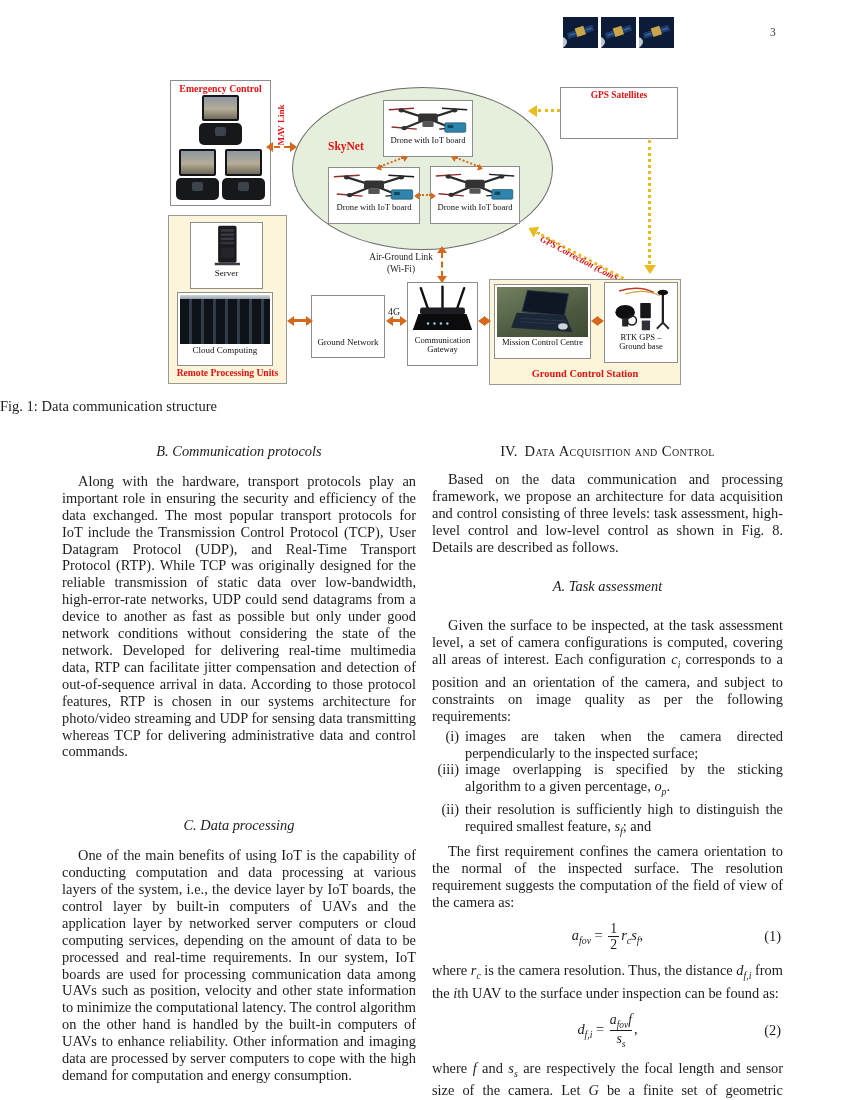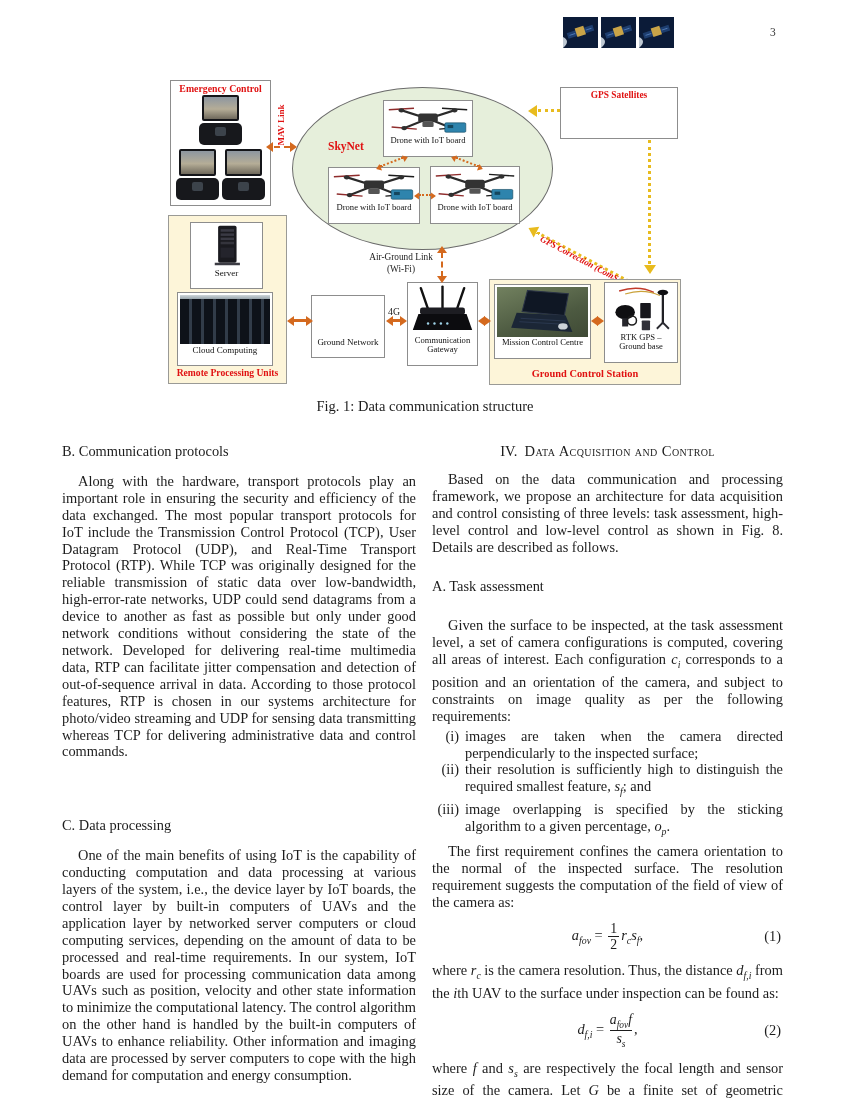--- a/index.html
+++ b/index.html
@@ -46,25 +46,25 @@
   .ctrl-body{height:42%;background:#17181c;border-radius:5px;margin-top:2px;position:relative;}
   .ctrl-mini{position:absolute;left:37%;top:18%;width:26%;height:42%;background:#3c434b;border-radius:2px;}
   .sat{position:absolute;top:17px;width:35px;height:31px;background:#0b1b38;overflow:hidden;}
   .racks{position:absolute;inset:0;background:
       linear-gradient(180deg,#cfd6da 0%,#93a0a8 9%,rgba(0,0,0,0) 9%),
       repeating-linear-gradient(90deg,#0e1219 0 9px,#323c49 9px 12px);
       background-color:#141a22;}
   .grass{position:absolute;inset:0;background:linear-gradient(160deg,#72815f 0%,#4d5a41 60%,#3f4a35 100%);}
 
   
-  .caption{position:absolute;left:0;right:0;top:398px;text-align:center;font-size:14.5px;}
+  .caption{position:absolute;left:0;right:0;top:398px;font-size:14.5px;}
   .col{position:absolute;top:443px;font-size:14.4px;line-height:16.9px;text-align:justify;}
   .col-l{left:62px;width:354px;}
   .col-r{left:432px;width:351px;}
-  .subhead{font-size:14.4px;margin:0 0 13px 0;font-weight:normal;text-align:left;}
+  .subhead{font-style:italic;font-size:14.4px;margin:0 0 13px 0;font-weight:normal;text-align:center;}
   .para{margin:0;text-indent:16px;}
   .para.noind{text-indent:0;}
   .sec4head{text-align:center;margin:0 0 11px 0;font-size:14.6px;font-weight:normal;}
   .sec4head .sc{font-variant:small-caps;letter-spacing:.4px;margin-top:10px;}
   .req{margin:3px 0 2px 0;}
   .req-item{display:flex;}
   .req-num{width:27px;flex:none;text-align:right;padding-right:6px;}
   .req-text{flex:1;text-align:justify;}
   .eq-row{position:relative;display:flex;justify-content:center;align-items:center;margin:10px 0;min-height:32px;}
   .eq-num{position:absolute;right:2px;}
@@ -402,26 +402,26 @@
 
     <h3 class="subhead" style="margin-top:23px;margin-bottom:22px;">A. Task assessment</h3>
     <p class="para">Given the surface to be inspected, at the task assessment level, a set of camera configurations is computed, covering all areas of interest. Each configuration <i>c<sub>i</sub></i> corresponds to a position and an orientation of the camera, and subject to constraints on image quality as per the following requirements:</p>
 
     <div class="req">
       <div class="req-item">
         <span class="req-num">(i)</span>
         <span class="req-text">images are taken when the camera directed perpendicularly to the inspected surface;</span>
       </div>
       <div class="req-item">
+        <span class="req-num">(iii)</span>
+        <span class="req-text">image overlapping is specified by the sticking algorithm to a given percentage, <i>o<sub>p</sub></i>.</span>
+      </div>
+      <div class="req-item">
         <span class="req-num">(ii)</span>
         <span class="req-text">their resolution is sufficiently high to distinguish the required smallest feature, <i>s<sub>f</sub></i>; and</span>
-      </div>
-      <div class="req-item">
-        <span class="req-num">(iii)</span>
-        <span class="req-text">image overlapping is specified by the sticking algorithm to a given percentage, <i>o<sub>p</sub></i>.</span>
       </div>
     </div>
 
     <p class="para">The first requirement confines the camera orientation to the normal of the inspected surface. The resolution requirement suggests the computation of the field of view of the camera as:</p>
 
     <div class="eq-row">
       <span class="eq-body"><i>a<sub>fov</sub></i> = <span class="frac">
             <span class="fnum">1</span>
             <span class="fden">2</span>
           </span><i>r<sub>c</sub></i><i>s<sub>f</sub></i>,</span>

